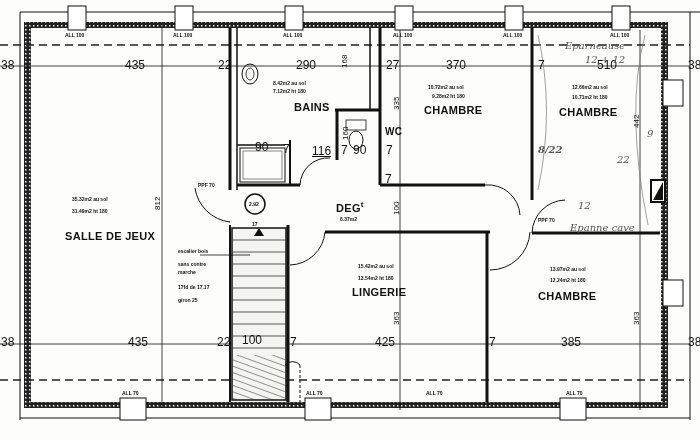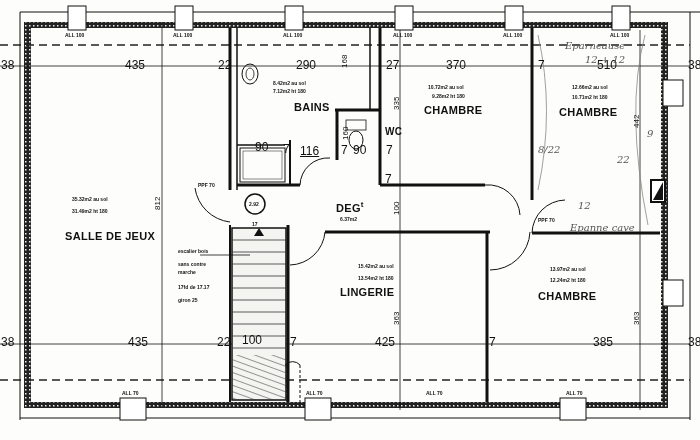--- a/index.html
+++ b/index.html
@@ -156,21 +156,21 @@
 
 <div class="lbl area" style="left:572px;top:84px;">12.66m2 au sol</div>
 <div class="lbl area" style="left:572px;top:94px;">10.71m2 ht 180</div>
 <div class="lbl room" style="left:559px;top:106px;">CHAMBRE</div>
 
 <div class="lbl room" style="left:336px;top:200px;"><span>DEG</span><sup style="font-size:8px;">t</sup></div>
 <div class="lbl area" style="left:340px;top:216px;">6.37m2</div>
 
 <div class="lbl area" style="left:358px;top:263px;">15.42m2 au sol</div>
 <div class="lbl area" style="left:358px;top:275px;">13.54m2 ht 180</div>
-<div class="lbl room" style="left:340px;top:286px;">LINGERIE</div>
+<div class="lbl room" style="left:352px;top:286px;">LINGERIE</div>
 
 <div class="lbl area" style="left:550px;top:266px;">13.97m2 au sol</div>
 <div class="lbl area" style="left:550px;top:277px;">12.24m2 ht 180</div>
 <div class="lbl room" style="left:538px;top:290px;">CHAMBRE</div>
 
 <div class="lbl tiny" style="left:178px;top:248px;">escalier bois</div>
 <div class="lbl tiny" style="left:178px;top:261px;">sans contre</div>
 <div class="lbl tiny" style="left:178px;top:269px;">marche</div>
 <div class="lbl tiny" style="left:178px;top:284px;">17fd de 17.17</div>
 <div class="lbl tiny" style="left:178px;top:297px;">giron 25</div>
@@ -188,32 +188,32 @@
 <div class="lbl dim" style="left:538px;top:58px;">7</div>
 <div class="lbl dim" style="left:597px;top:58px;">510</div>
 <div class="lbl dim" style="left:688px;top:58px;">38</div>
 
 <div class="lbl dim" style="left:1px;top:335px;">38</div>
 <div class="lbl dim" style="left:128px;top:335px;">435</div>
 <div class="lbl dim" style="left:217px;top:335px;">22</div>
 <div class="lbl dim" style="left:290px;top:335px;">7</div>
 <div class="lbl dim" style="left:375px;top:335px;">425</div>
 <div class="lbl dim" style="left:489px;top:335px;">7</div>
-<div class="lbl dim" style="left:593px;top:335px;">385</div>
+<div class="lbl dim" style="left:561px;top:335px;">385</div>
 <div class="lbl dim" style="left:688px;top:335px;">38</div>
 
 <div class="lbl dimv" style="left:153px;top:210px;">812</div>
 <div class="lbl dimv" style="left:392px;top:110px;">335</div>
 <div class="lbl dimv" style="left:341px;top:140px;">160</div>
 <div class="lbl dimv" style="left:392px;top:215px;">100</div>
 <div class="lbl dimv" style="left:392px;top:325px;">363</div>
 <div class="lbl dimv" style="left:632px;top:128px;">442</div>
 <div class="lbl dimv" style="left:632px;top:325px;">363</div>
 
-<div class="lbl dim" style="left:300px;top:144px;text-decoration:underline;">116</div>
+<div class="lbl dim" style="left:312px;top:144px;text-decoration:underline;">116</div>
 <div class="lbl dim" style="left:255px;top:140px;">90</div>
 <div class="lbl dim" style="left:353px;top:143px;">90</div>
 <div class="lbl dim" style="left:283px;top:142px;">7</div>
 <div class="lbl dim" style="left:341px;top:143px;">7</div>
 <div class="lbl dim" style="left:386px;top:143px;">7</div>
 <div class="lbl dim" style="left:385px;top:172px;">7</div>
 
 <div class="lbl tiny" style="left:65px;top:32px;">ALL 100</div>
 <div class="lbl tiny" style="left:173px;top:32px;">ALL 100</div>
 <div class="lbl tiny" style="left:283px;top:32px;">ALL 100</div>
@@ -222,17 +222,17 @@
 <div class="lbl tiny" style="left:610px;top:32px;">ALL 100</div>
 <div class="lbl tiny" style="left:122px;top:390px;">ALL 70</div>
 <div class="lbl tiny" style="left:306px;top:390px;">ALL 70</div>
 <div class="lbl tiny" style="left:426px;top:390px;">ALL 70</div>
 <div class="lbl tiny" style="left:566px;top:390px;">ALL 70</div>
 <div class="lbl tiny" style="left:198px;top:182px;">PPF 70</div>
 <div class="lbl tiny" style="left:538px;top:217px;">PPF 70</div>
 
 <div class="lbl hand" style="left:565px;top:40px;">Eparneause</div>
 <div class="lbl hand" style="left:565px;top:54px;margin-left:20px;">12 + 12</div>
-<div class="lbl hand" style="left:538px;top:144px;">8/22</div>
+<div class="lbl hand" style="left:538px;top:144px;font-weight:bold;">8/22</div>
 <div class="lbl hand" style="left:617px;top:154px;">22</div>
 <div class="lbl hand" style="left:647px;top:128px;">9</div>
 <div class="lbl hand" style="left:578px;top:200px;">12</div>
 <div class="lbl hand" style="left:570px;top:222px;">Epanne cave</div>
 
 </body></html>

